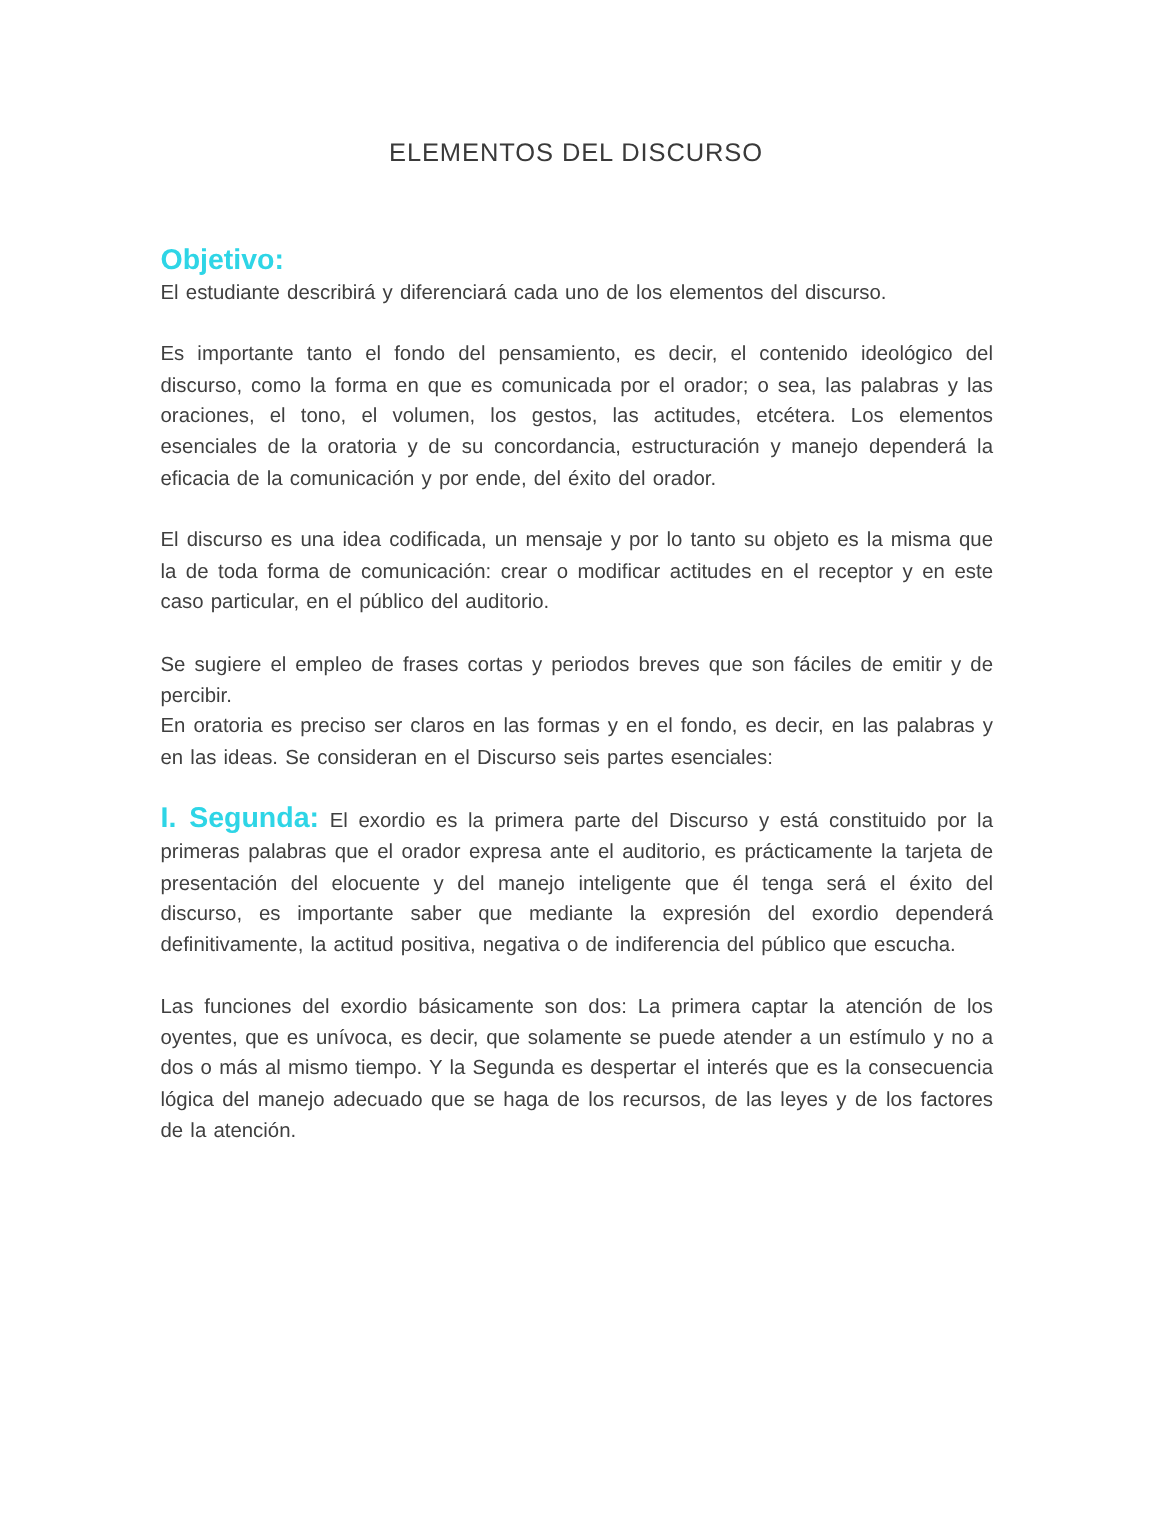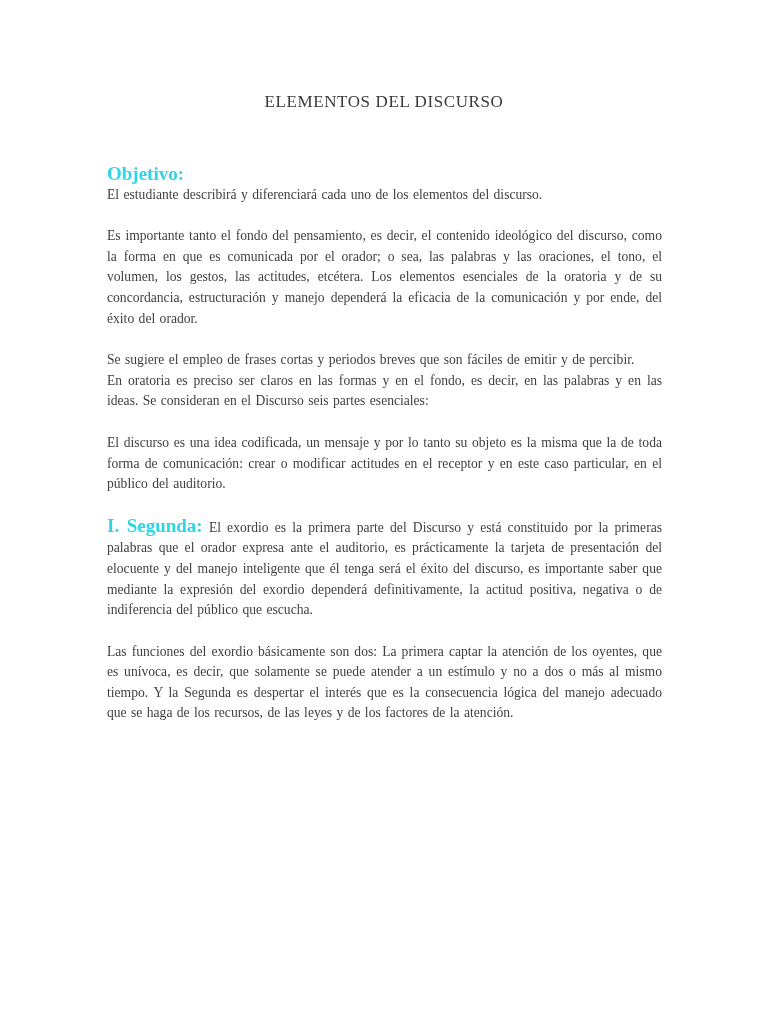--- a/index.html
+++ b/index.html
@@ -6,21 +6,21 @@
     margin: 0;
     padding: 0;
     background: #ffffff;
   }
   .page {
     position: relative;
     width: 768px;
     height: 764px;
     background: #ffffff;
     overflow: hidden;
-    font-family: Liberation Serif, serif;
+    font-family: Liberation Sans, sans-serif;
     color: #3f3f3f;
   }
   .doc-title {
     margin: 0;
     padding-top: 92px;
     text-align: center;
     font-size: 17px;
     font-weight: 400;
     letter-spacing: 0.6px;
     color: #3a3a3a;
@@ -64,26 +64,26 @@
     <section class="group">
       <span class="heading block">Objetivo:</span>
       <p>El estudiante describirá y diferenciará cada uno de los elementos del discurso.</p>
     </section>
 
     <section class="group">
       <p>Es importante tanto el fondo del pensamiento, es decir, el contenido ideológico del discurso, como la forma en que es comunicada por el orador; o sea, las palabras y las oraciones, el tono, el volumen, los gestos, las actitudes, etcétera. Los elementos esenciales de la oratoria y de su concordancia, estructuración y manejo dependerá la eficacia de la comunicación y por ende, del éxito del orador.</p>
     </section>
 
     <section class="group">
-      <p>Se sugiere el empleo de frases cortas y periodos breves que son fáciles de emitir y de percibir.</p>
-      <p>En oratoria es preciso ser claros en las formas y en el fondo, es decir, en las palabras y en las ideas. Se consideran en el Discurso seis partes esenciales:</p>
+      <p>El discurso es una idea codificada, un mensaje y por lo tanto su objeto es la misma que la de toda forma de comunicación: crear o modificar actitudes en el receptor y en este caso particular, en el público del auditorio.</p>
     </section>
 
     <section class="group">
-      <p>El discurso es una idea codificada, un mensaje y por lo tanto su objeto es la misma que la de toda forma de comunicación: crear o modificar actitudes en el receptor y en este caso particular, en el público del auditorio.</p>
+      <p>Se sugiere el empleo de frases cortas y periodos breves que son fáciles de emitir y de percibir.</p>
+      <p>En oratoria es preciso ser claros en las formas y en el fondo, es decir, en las palabras y en las ideas. Se consideran en el Discurso seis partes esenciales:</p>
     </section>
 
     <section class="group">
       <p>
         <span class="heading">I. Segunda:</span>
         <span>El exordio es la primera parte del Discurso y está constituido por la primeras palabras que el orador expresa ante el auditorio, es prácticamente la tarjeta de presentación del elocuente y del manejo inteligente que él tenga será el éxito del discurso, es importante saber que mediante la expresión del exordio dependerá definitivamente, la actitud positiva, negativa o de indiferencia del público que escucha.</span>
       </p>
     </section>
 
     <section class="group">

